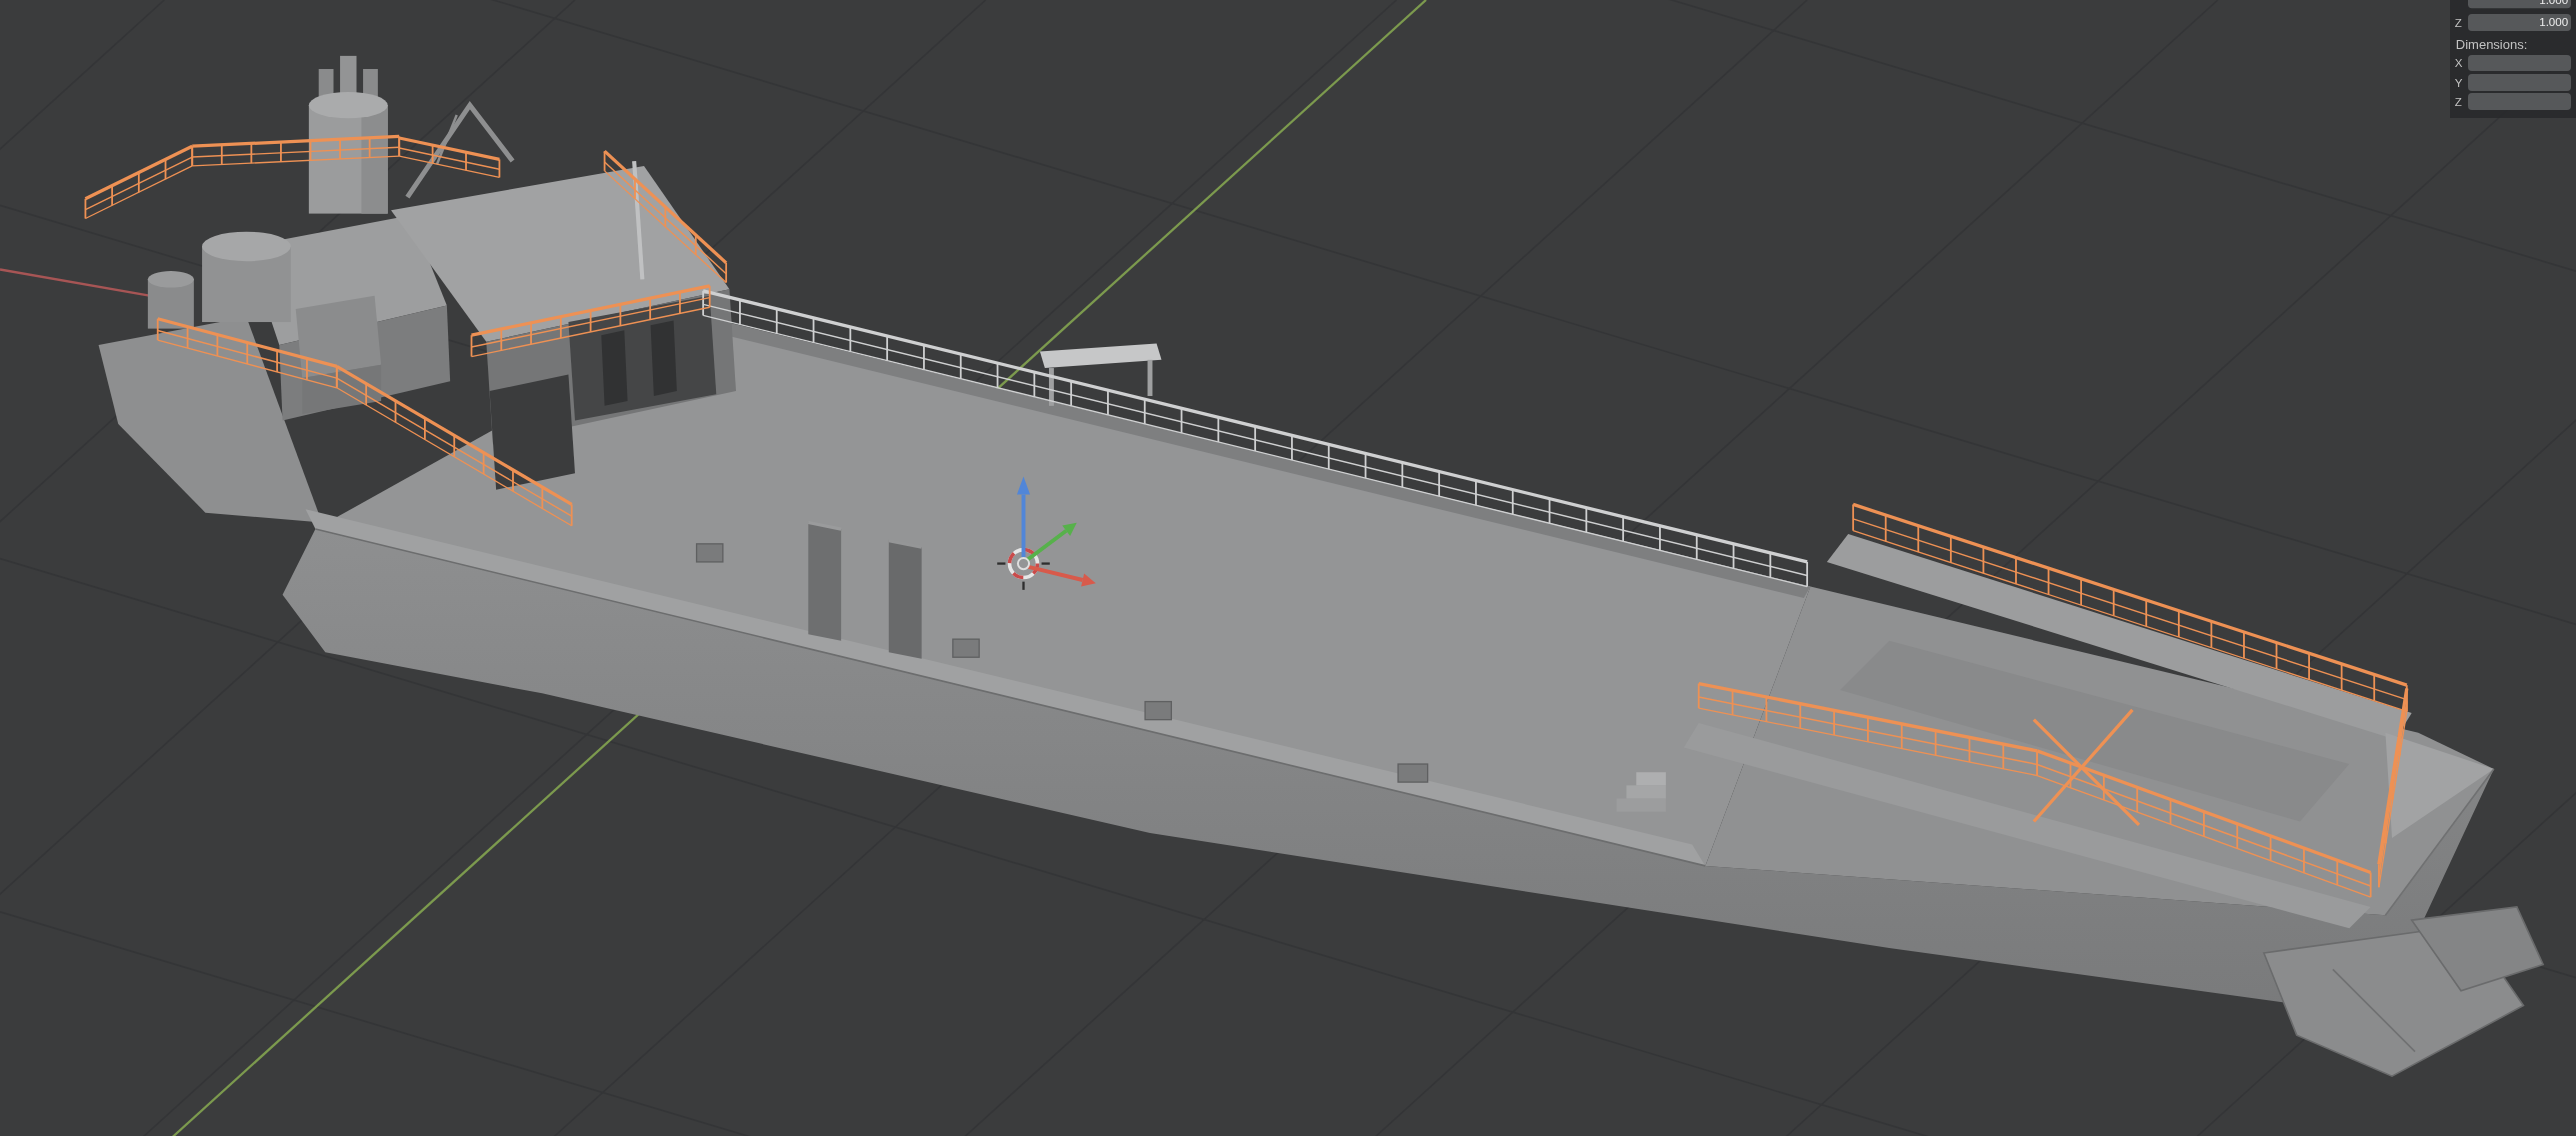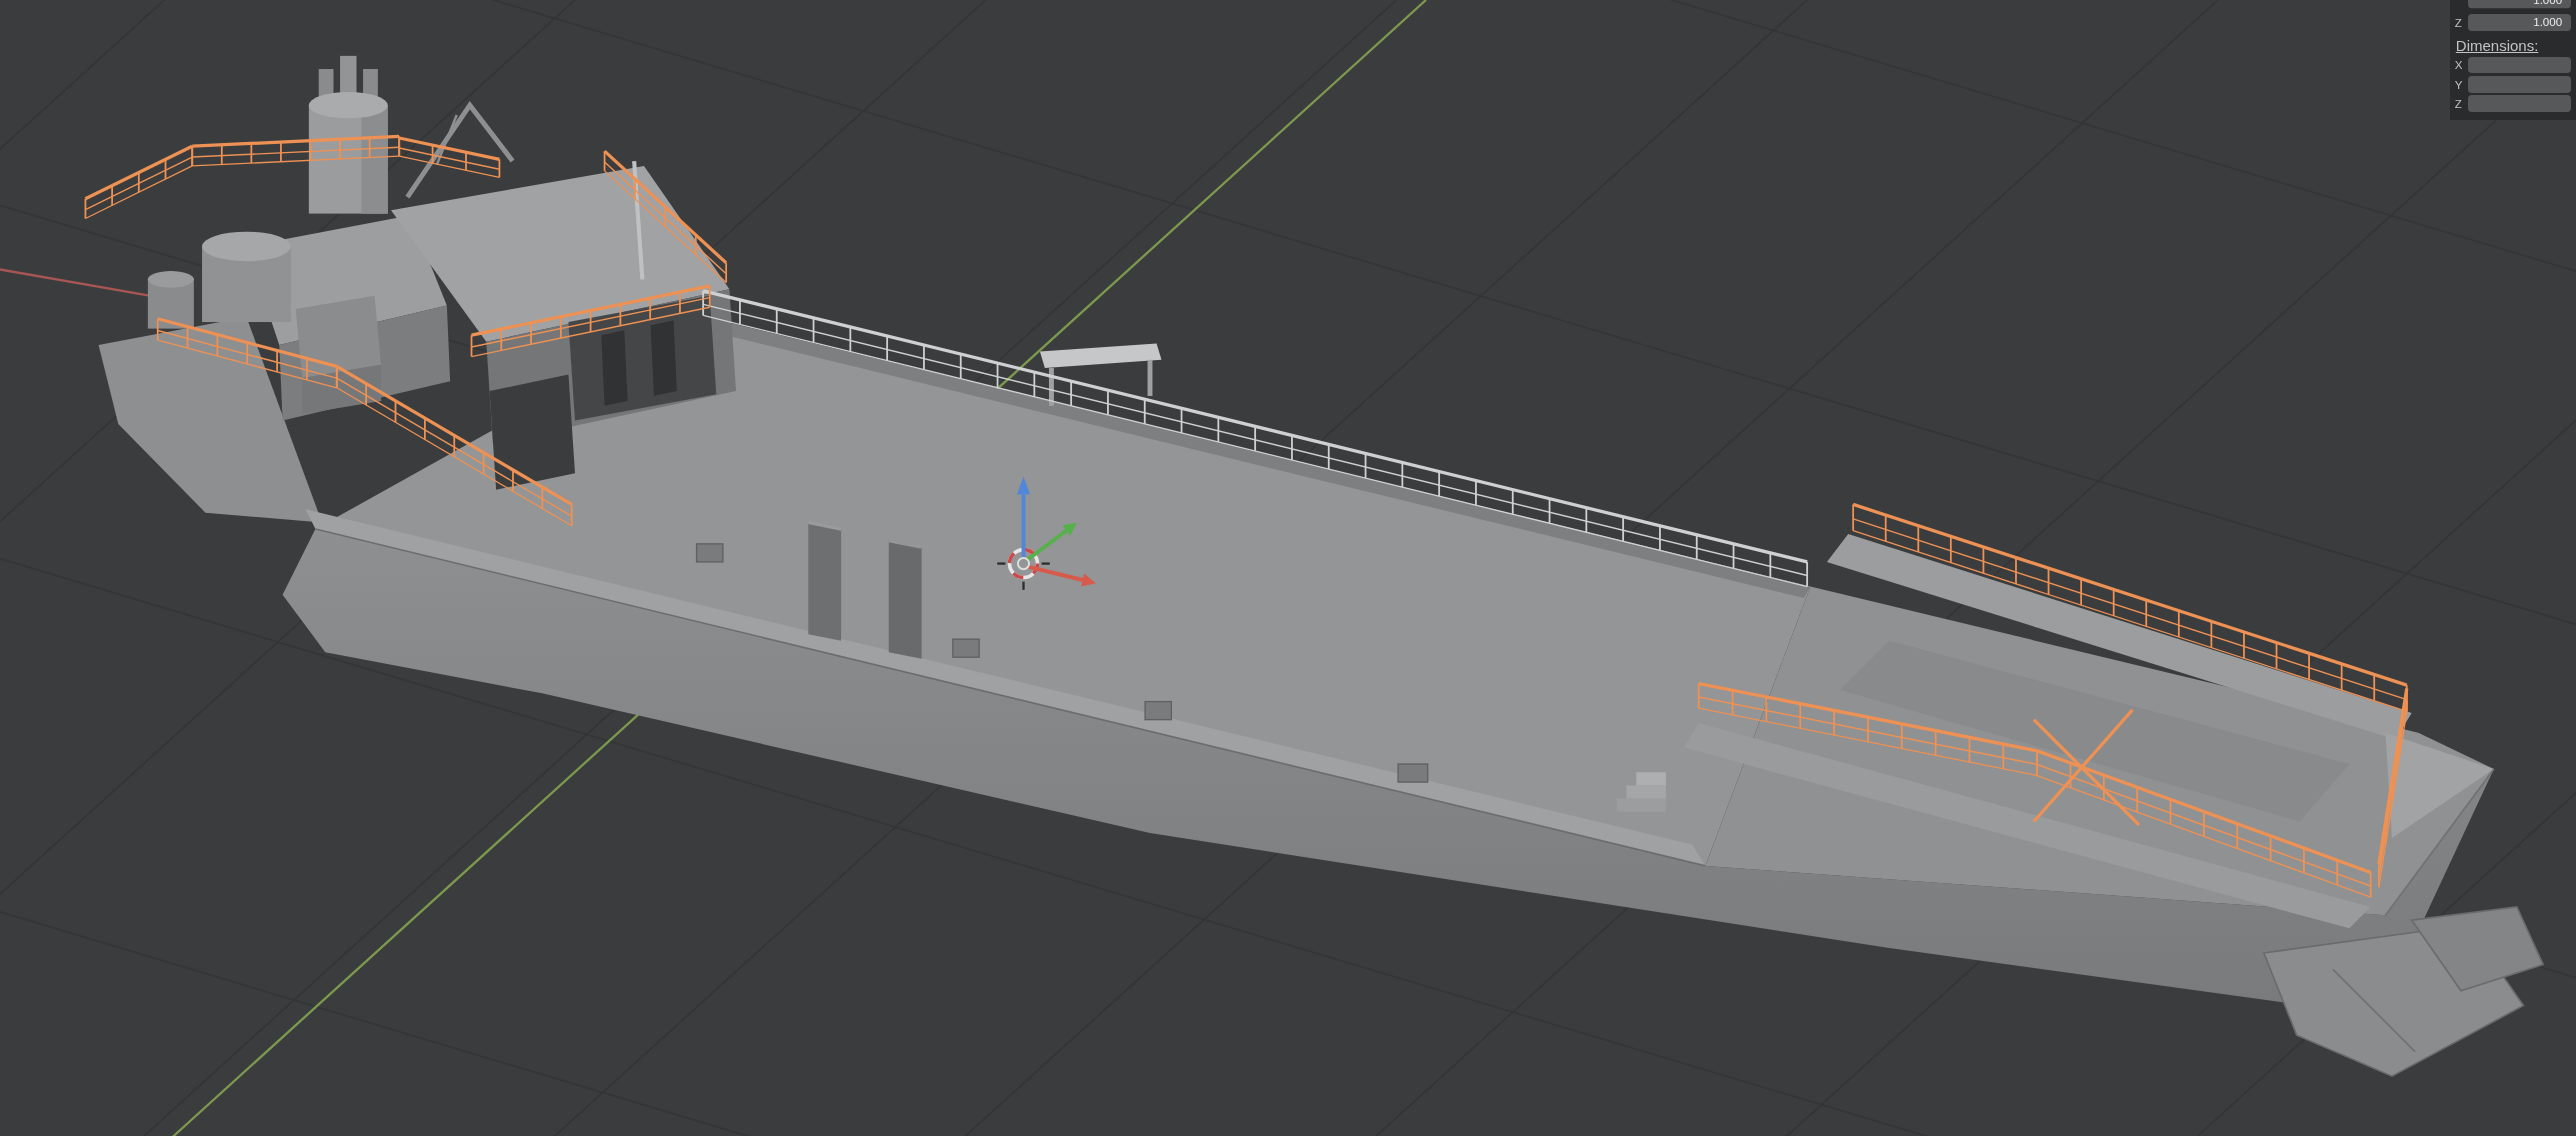--- a/index.html
+++ b/index.html
@@ -13,23 +13,23 @@
     position:absolute;top:0;right:0;width:126px;
     background:rgba(41,42,44,0.97);
     padding:0 4.8px 7.8px 4.8px;box-sizing:border-box;
   }
   .npanel .row{display:flex;align-items:center;margin-top:2.9px;}
   .npanel .row.clipped{height:11.6px;overflow:hidden;margin-top:0;}
   .npanel .row.clipped .field{transform:translateY(-5.8px);margin-left:13.6px;}
   .npanel .lbl{width:13.6px;font-size:11.6px;color:#c3c3c3;flex:none;}
   .npanel .field{
     flex:1;height:16.5px;line-height:16.5px;background:#56585a;border-radius:3.9px;
-    font-size:11.6px;color:#ededed;text-align:right;padding-right:9px;
+    font-size:11.6px;color:#ededed;text-align:right;padding-right:3px;
   }
-  .npanel .sec{font-size:15px;color:#c3c3c3;margin:5.8px 0 1.9px 1px;text-decoration:underline;}
+  .npanel .sec{font-size:13px;color:#c3c3c3;margin:5.8px 0 1.9px 1px;}
 </style>
 </head>
 <body>
 
 <div id="screen" style="background: rgb(59, 60, 61);">
 
   <svg id="viewport-svg" viewBox="0 0 1568 692" preserveAspectRatio="none">
     <defs>
       <linearGradient id="hullGrad" x1="0" y1="0" x2="0" y2="1">
         <stop offset="0" stop-color="#8e8f90"></stop>

